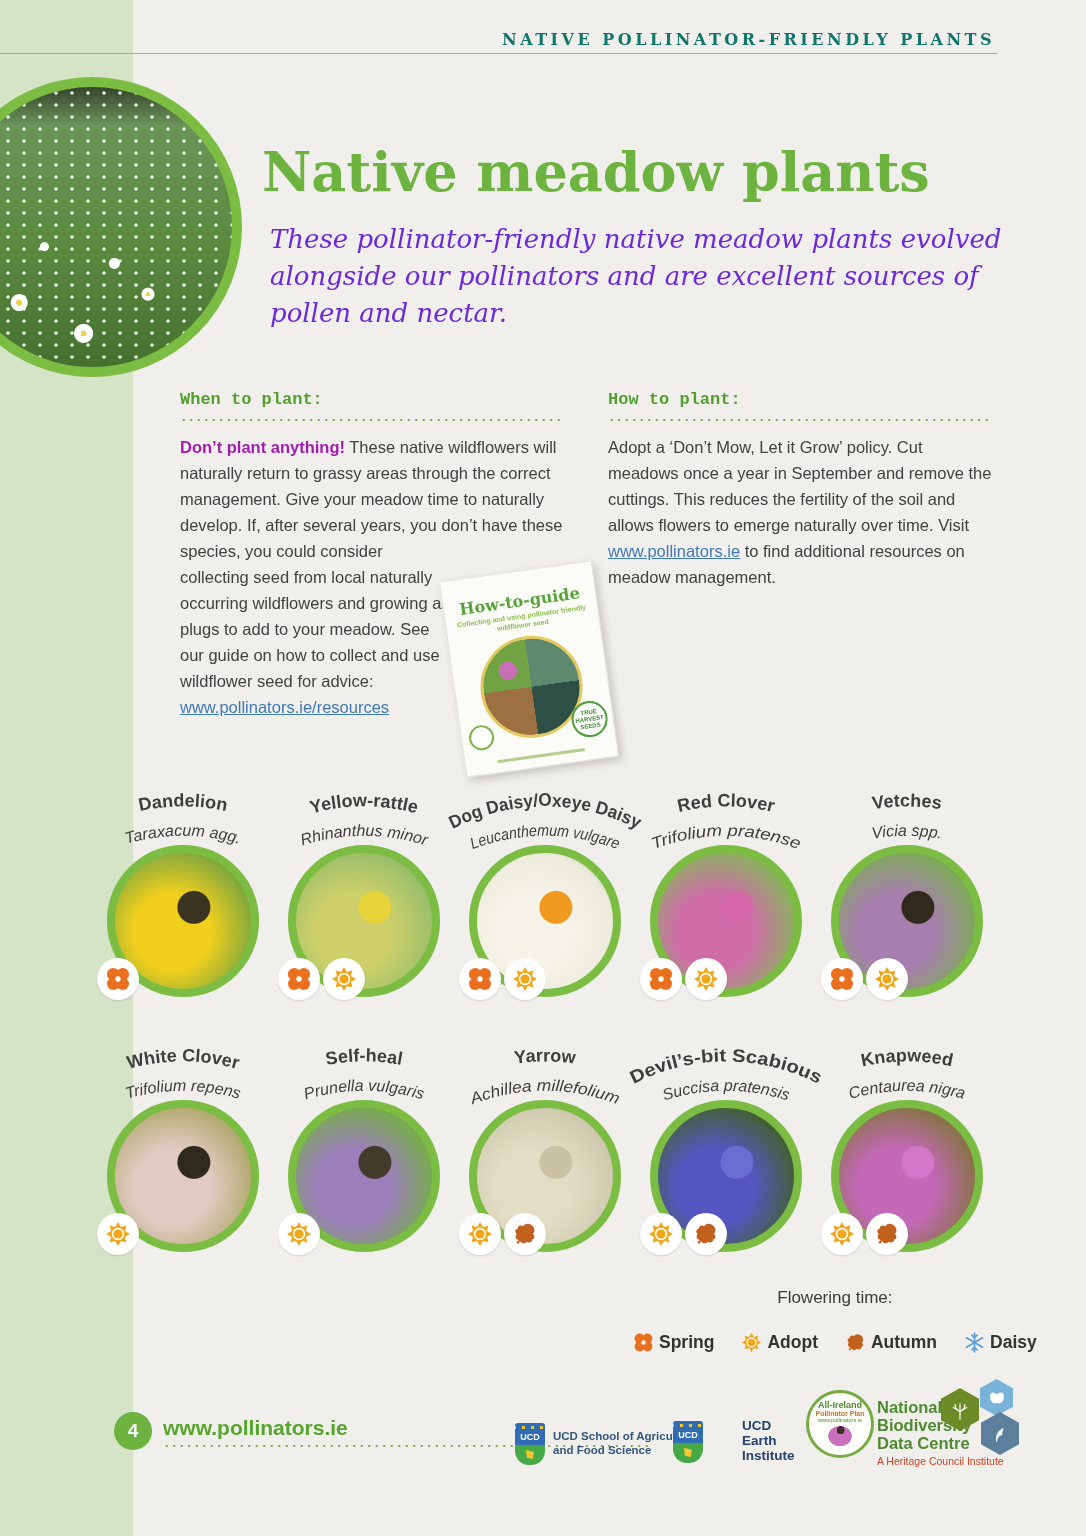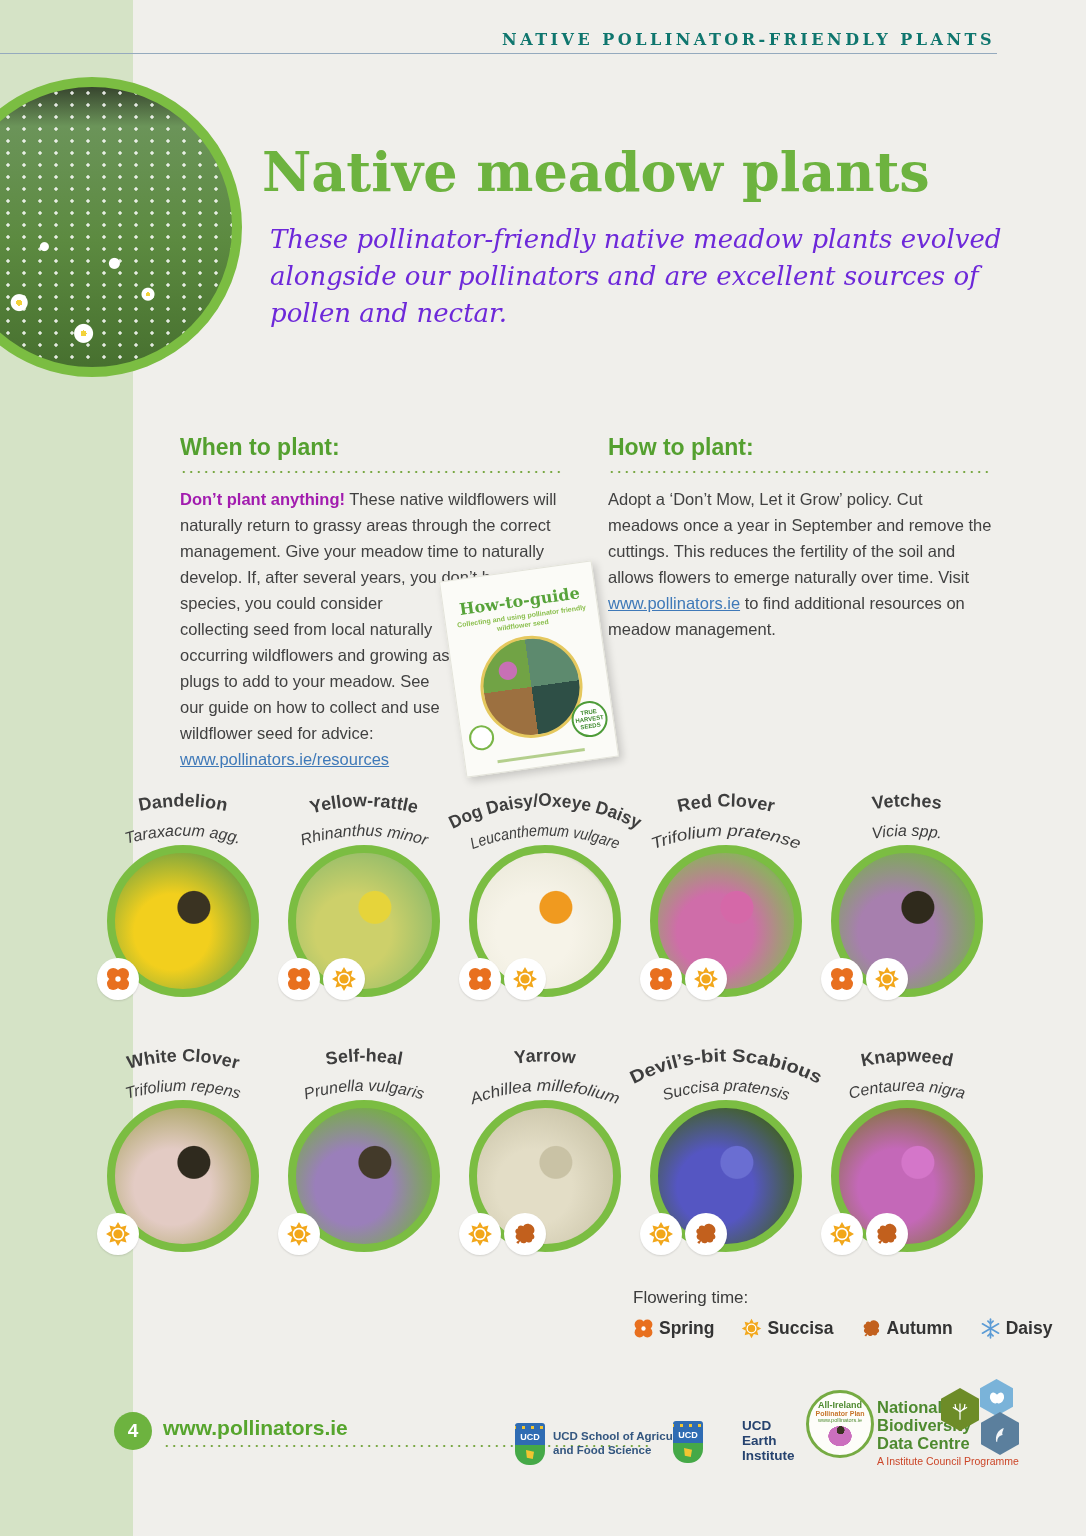--- a/index.html
+++ b/index.html
@@ -45,21 +45,21 @@
     position:absolute; left:270px; top:221px; width:740px;
     font-family:"DejaVu Serif", serif; font-style:italic; font-size:26px;
     color:#6d28d9; line-height:37px;
   }
 
   
   .col { position:absolute; top:390px; width:384px; }
   .col1 { left:180px; }
   .col2 { left:608px; }
   .col h2 {
-    font-family:Liberation Sans, sans-serif; font-weight:700; font-size:23px; color:#54a02f;margin-top:44px;
+    font-family:Liberation Mono, monospace; font-weight:700; font-size:17px; color:#54a02f;
   }
   .dotted {
     height:4px; margin-top:9px;
     background-image:radial-gradient(circle, #79a843 1.3px, rgba(0,0,0,0) 1.5px);
     background-size:7.5px 4px; background-repeat:repeat-x;
   }
   .body-text { margin-top:12px; font-size:16.5px; line-height:26px; color:#414141; }
   .body-text strong { color:#a21caf;margin-top:15px; }
   .narrow { width:272px; margin-top:0; }
   .link { color:#3f79b8; text-decoration:underline; cursor:pointer; }
@@ -104,22 +104,22 @@
   .season-icons { position:absolute; left:-10px; bottom:-3px; display:flex; gap:3px; z-index:2; }
   .season-chip {
     width:42px; height:42px; border-radius:50%; background:#fff;
     display:flex; align-items:center; justify-content:center;
     box-shadow:0 1px 2px rgba(0,0,0,.12);
   }
   .season-chip svg { width:26px; height:26px; }
 
   
   .legend { position:absolute; left:633px; top:1288px; }
-  .legend-title { font-size:17px; color:#3c3c3c; }
-  .legend-row { margin-top:10px; display:flex; gap:27px; align-items:center; }
+  .legend-title { font-size:17px; color:#3c3c3c;text-align:center; }
+  .legend-row { margin-top:24px; display:flex; gap:27px; align-items:center; }
   .legend-item { display:flex; align-items:center; gap:5px; }
   .legend-icon svg { width:21px; height:21px; display:block; }
   .legend-label { font-weight:700; font-size:17.5px; color:#333; }
 
   
   .page-num {
     position:absolute; left:114px; top:1412px; width:38px; height:38px; border-radius:50%;
     background:#6db33f; color:#fff; font-weight:700; font-size:19px;
     display:flex; align-items:center; justify-content:center;
   }
@@ -505,21 +505,21 @@
        <span class="legend-label">Spring</span>
      </div>
         <div class="legend-item">
        <span class="legend-icon">
             <svg viewBox="0 0 26 26">
     <path fill="#f2a71b" d="M25 13 L19.9 15.9 L21.5 21.5 L15.9 19.9 L13 25 L10.1 19.9 L4.5 21.5 L6.1 15.9 L1 13 L6.1 10.1 L4.5 4.5 L10.1 6.1 L13 1 L15.9 6.1 L21.5 4.5 L19.9 10.1 Z"></path>
     <circle cx="13" cy="13" r="6.2" fill="#fff"></circle>
               <circle cx="13" cy="13" r="4.6" fill="#f2a71b"></circle>
             </svg>
           </span>
-       <span class="legend-label">Succisa</span>
+       <span class="legend-label">Adopt</span>
      </div>
         <div class="legend-item">
        <span class="legend-icon">
             <svg viewBox="0 0 26 26">
     <path fill="#c2601d" transform="rotate(38 13 13)" d="M13 2 C17 2 20 5 19 8 C22 8 24 11 22 13 C24 15 22 18 19 18 C19 21 16 23 13.5 21.5 L13.8 25 L11.2 25 L12 21.5 C9 23 6 21 6.5 18 C3.5 18 2 15 4 13 C2 11 4 8 7 8 C6 5 9 2 13 2 Z"></path>
             </svg>
           </span>
        <span class="legend-label">Autumn</span>
      </div>
         <div class="legend-item">
@@ -558,21 +558,21 @@
   <div class="ucd2-text">UCD Earth Institute</div>
 
   <div class="aipp">
     <div class="aipp-l1">All-Ireland</div>
     <div class="aipp-l2">Pollinator Plan</div>
     <div class="aipp-l3">www.pollinators.ie</div>
     <div class="aipp-flower"></div>
   </div>
 
   <div class="nbdc-name">National Biodiversity Data Centre</div>
-  <div class="nbdc-tag">A Institute Council Programme</div>
+  <div class="nbdc-tag">A Heritage Council Institute</div>
   <div class="hex hex-green">
     <svg viewBox="0 0 20 22" width="22" height="24">
         <g stroke="#fff" stroke-width="1.1" fill="none">
           <path d="M10 20 L10 9 M10 13 L6 9 M10 13 L14 9 M6 9 L5.5 5.5 M14 9 L14.5 5.5 M10 9 L10 5 M7.5 11 L3.5 8.5 M12.5 11 L16.5 8.5"></path>
         </g>
       </svg>
   </div>
   <div class="hex hex-blue">
     <svg viewBox="0 0 20 20" width="20" height="20">
         <g fill="#fff">

